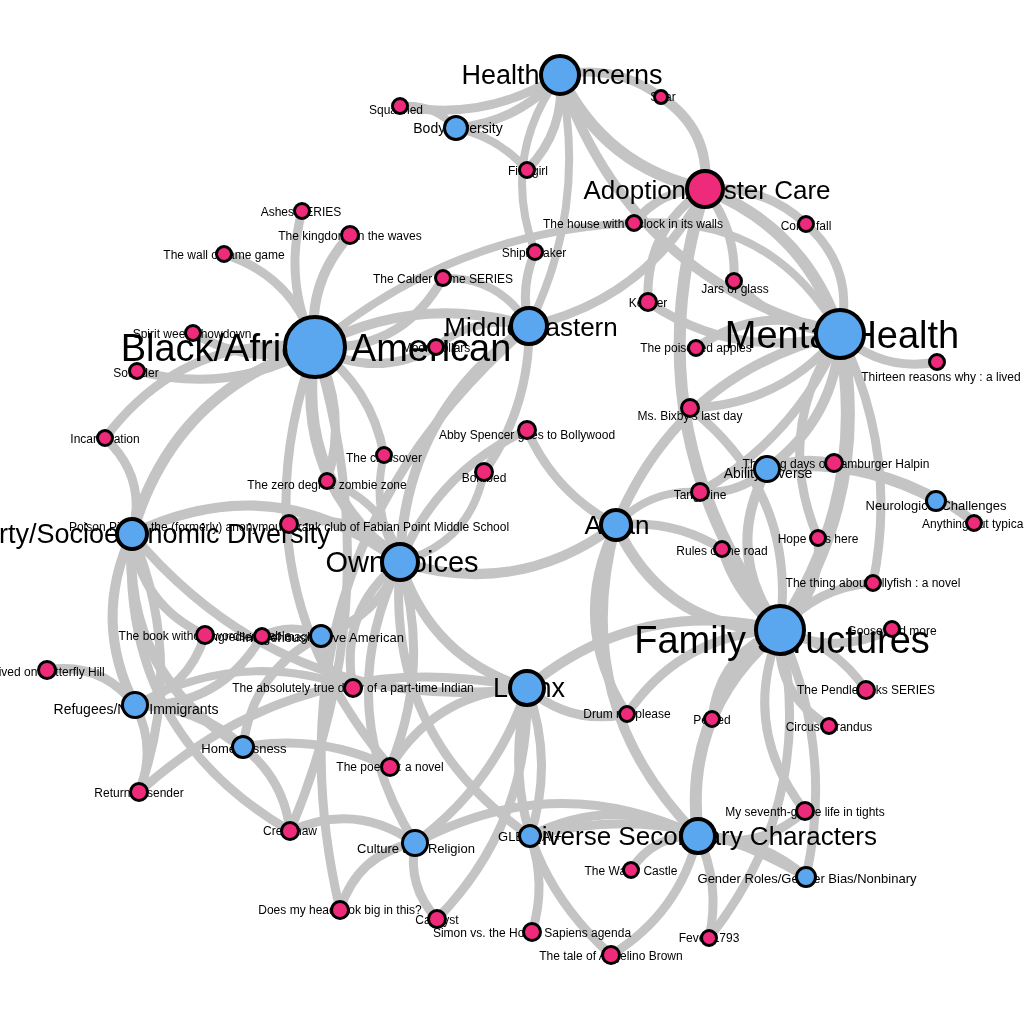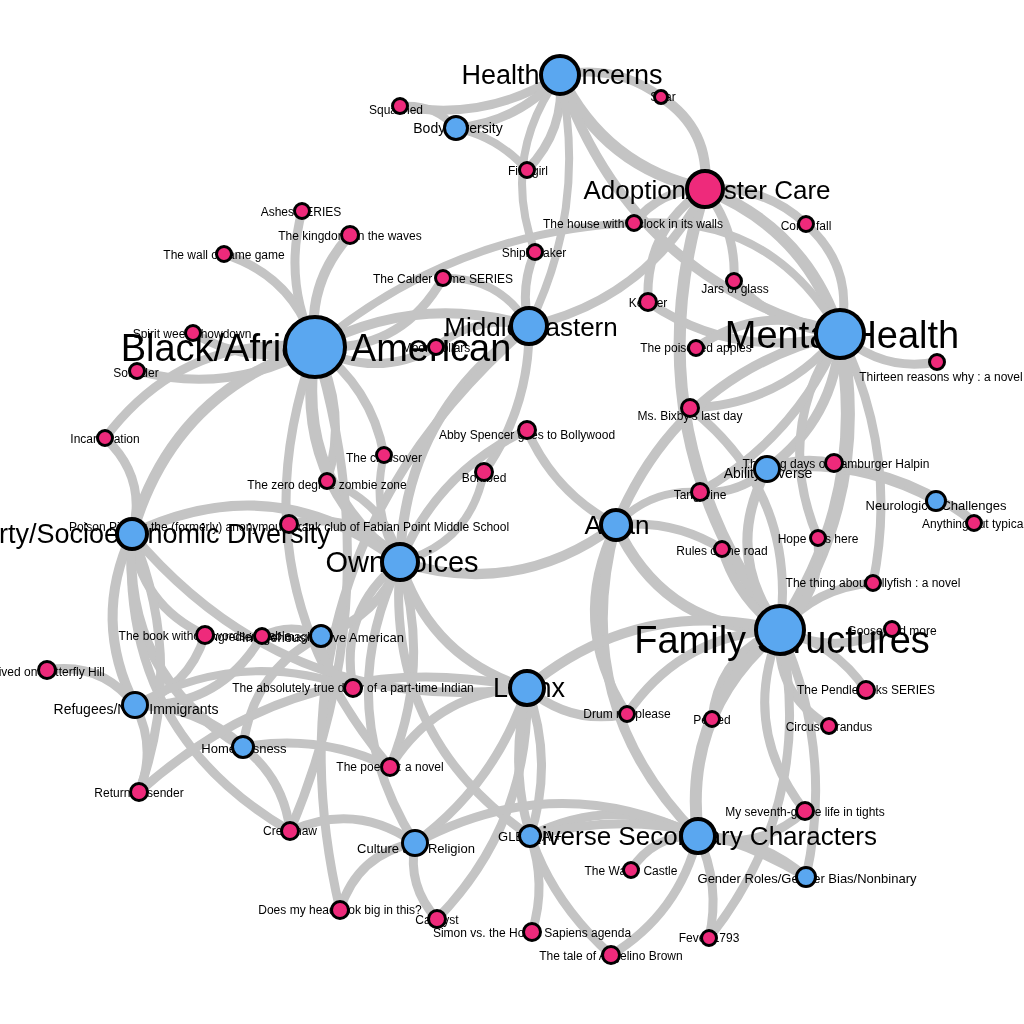--- a/index.html
+++ b/index.html
@@ -178,21 +178,21 @@
       <div class="lbl" style="left: 534px; top: 253px; font-size: 12px;">Shipbreaker</div>
       <div class="lbl" style="left: 735px; top: 289px; font-size: 12px;">Jars of glass</div>
       <div class="lbl" style="left: 648px; top: 303px; font-size: 12px;">Keeper</div>
       <div class="lbl" style="left: 842px; top: 335px; font-size: 38px;">Mental Health</div>
       <div class="lbl" style="left: 316px; top: 348px; font-size: 38px;">Black/African American</div>
       <div class="lbl" style="left: 531px; top: 327px; font-size: 26px;">Middle Eastern</div>
       <div class="lbl" style="left: 436px; top: 348px; font-size: 12px;">Moon dollars</div>
       <div class="lbl" style="left: 192px; top: 334px; font-size: 12px;">Spirit week showdown</div>
       <div class="lbl" style="left: 136px; top: 373px; font-size: 12px;">Sounder</div>
       <div class="lbl" style="left: 696px; top: 348px; font-size: 12px;">The poisoned apples</div>
-      <div class="lbl" style="left: 941px; top: 377px; font-size: 12px;">Thirteen reasons why : a novel</div>
+      <div class="lbl" style="left: 941px; top: 377px; font-size: 12px;">Thirteen reasons why : a lived</div>
       <div class="lbl" style="left: 105px; top: 439px; font-size: 12px;">Incarceration</div>
       <div class="lbl" style="left: 690px; top: 416px; font-size: 12px;">Ms. Bixby's last day</div>
       <div class="lbl" style="left: 384px; top: 458px; font-size: 12px;">The crossover</div>
       <div class="lbl" style="left: 327px; top: 485px; font-size: 12px;">The zero degree zombie zone</div>
       <div class="lbl" style="left: 527px; top: 435px; font-size: 12px;">Abby Spencer goes to Bollywood</div>
       <div class="lbl" style="left: 484px; top: 478px; font-size: 12px;">Bombed</div>
       <div class="lbl" style="left: 768px; top: 473px; font-size: 14px;">Ability Diverse</div>
       <div class="lbl" style="left: 836px; top: 464px; font-size: 12px;">The dog days of Hamburger Halpin</div>
       <div class="lbl" style="left: 700px; top: 495px; font-size: 12px;">Tangerine</div>
       <div class="lbl" style="left: 936px; top: 505px; font-size: 13px;">Neurological Challenges</div>

